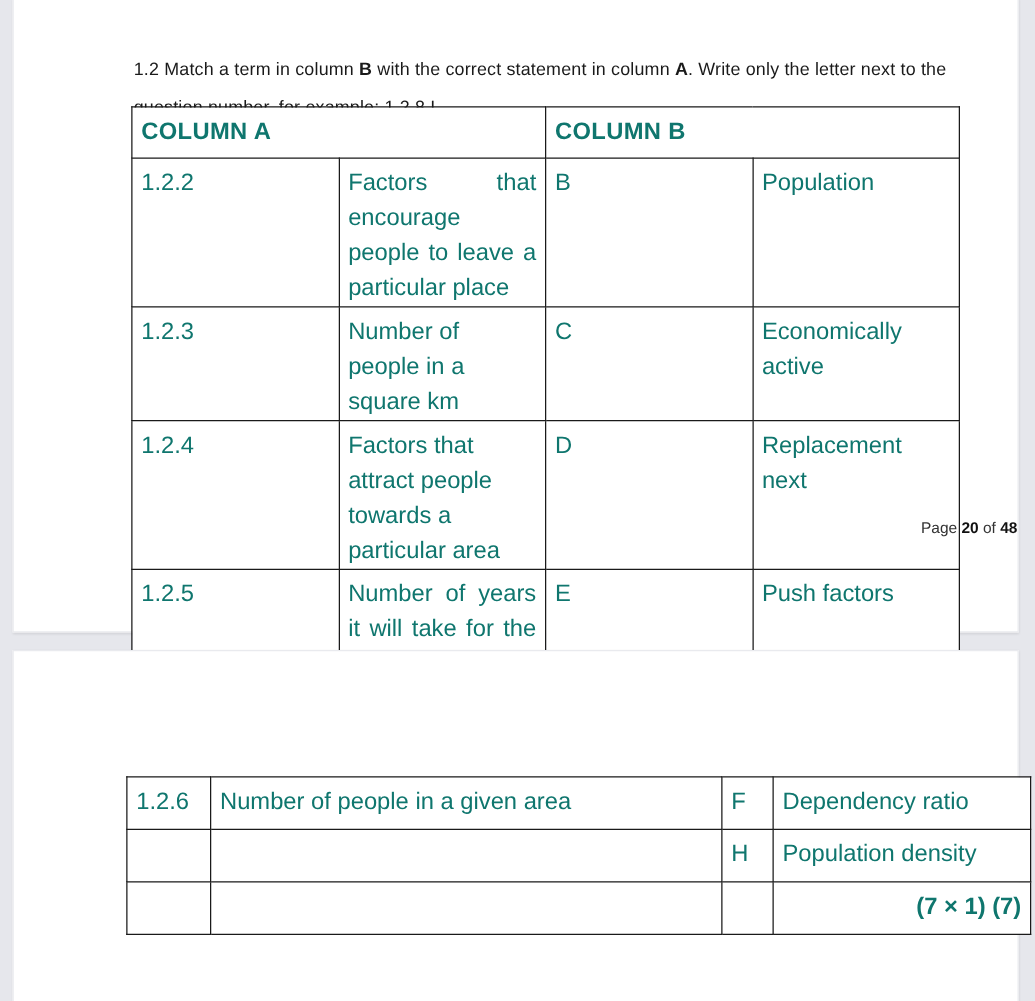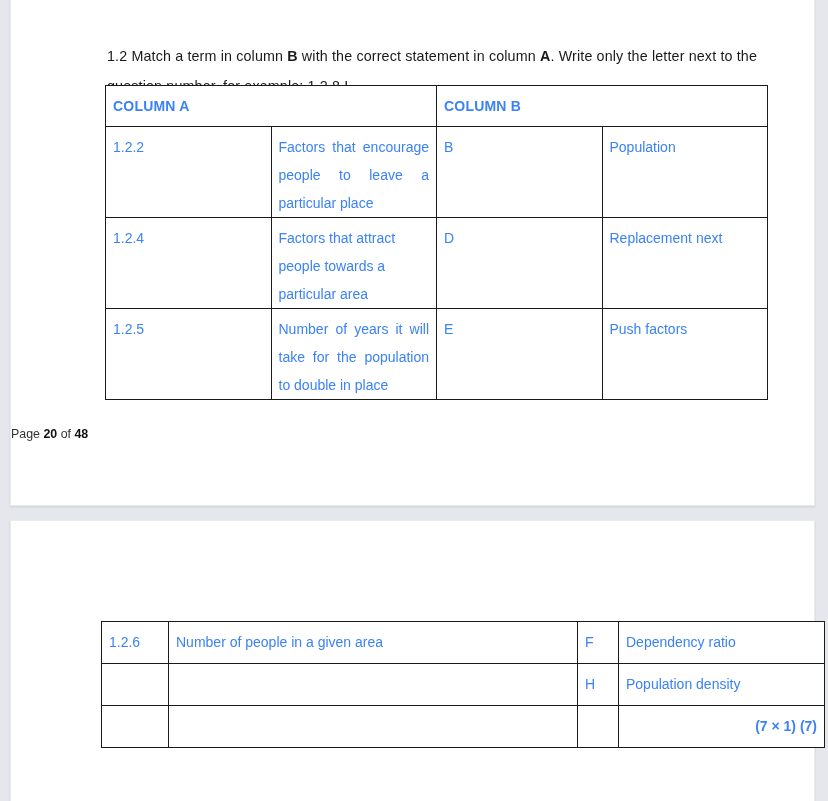--- a/index.html
+++ b/index.html
@@ -51,22 +51,22 @@
     color: #1a1a1a;
     letter-spacing: 0.01em;
   }
   .question-head b { font-weight: bold; }
 
   
   .match-table {
     position: absolute;
     border-collapse: collapse;
     table-layout: fixed;
-    font-size: 14px;
-    color: #3b82f6;
+    font-size: 19px;
+    color: #0f766e;
   }
   .table-1 {
     left: 94px;
     top: 86px;
     width: 663px;
   }
   .table-2 {
     left: 90px;
     top: 100px;
     width: 663px;
@@ -97,23 +97,23 @@
   .r-3 td { height: 34px; }
   .r-4 td { height: 34px; }
   .r-5 td { height: 62px; }
 
   .t2row td { height: 35px; }
 
   
   .page-footer {
     position: absolute;
     left: 0;
-    top: 428px;
+    top: 416px;
     width: 100%;
-    text-align: left;
+    text-align: right;
     font-size: 12.4px;
     color: #333333;
   }
   .page-footer b { font-weight: bold; color: #111111; }
 </style>
 </head>
 <body>
 
 <div class="viewer">
 
@@ -126,20 +126,26 @@
         <tbody>
             <tr class="r-head">
           <td class="hdr" colspan="2">COLUMN A</td>
           <td class="hdr" colspan="2">COLUMN B</td>
         </tr>
         <tr class="r-2">
           <td class="col-num">1.2.2</td>
           <td class="col-stmt justify">Factors that encourage people to leave a particular place</td>
           <td class="col-let">B</td>
           <td class="col-term">Population</td>
+        </tr>
+        <tr class="r-3">
+          <td class="col-num">1.2.3</td>
+          <td class="col-stmt">Number of people in a square km</td>
+          <td class="col-let">C</td>
+          <td class="col-term">Economically active</td>
         </tr>
         <tr class="r-4">
           <td class="col-num">1.2.4</td>
           <td class="col-stmt">Factors that attract people towards a particular area</td>
           <td class="col-let">D</td>
           <td class="col-term">Replacement next</td>
         </tr>
         <tr class="r-5">
           <td class="col-num">1.2.5</td>
           <td class="col-stmt justify">Number of years it will take for the population to double in place</td>

